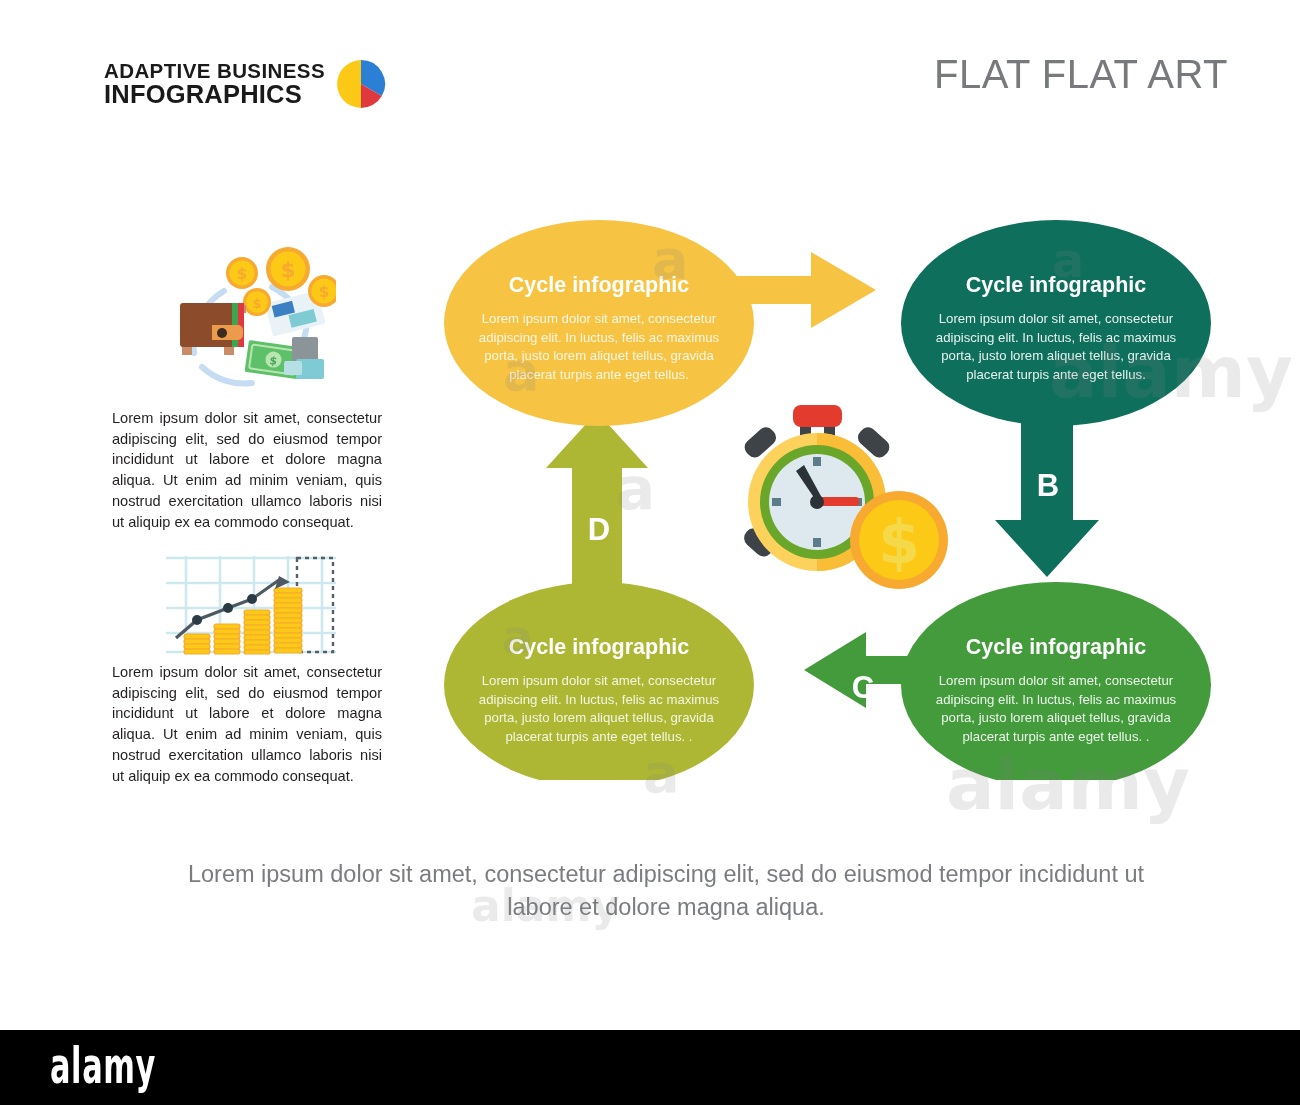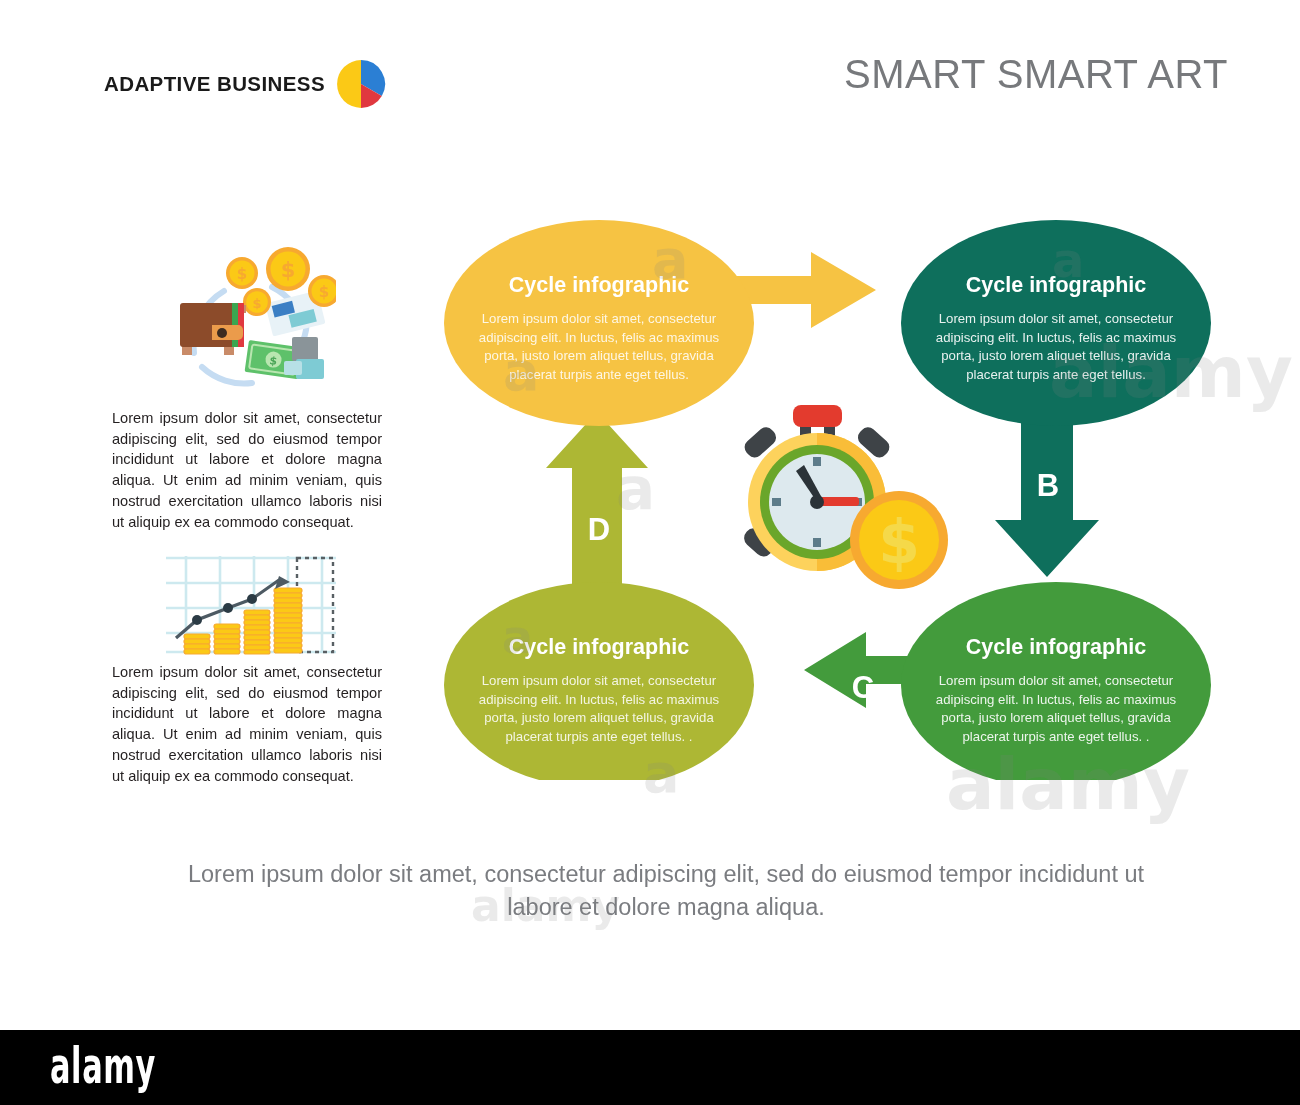--- a/index.html
+++ b/index.html
@@ -151,29 +151,30 @@
   }
 </style>
 </head>
 <body>
 
 <div id="slide">
 
   <div id="logo">
     <div id="logo-text">
       <div class="l1">ADAPTIVE BUSINESS</div>
+      <div class="l2">INFOGRAPHICS</div>
     </div>
     <svg id="logo-mark" viewBox="0 0 100 100">
       <path d="M50 50 L50 4 A46 46 0 0 1 90 73 Z" fill="#2b7fd4"></path>
       <path d="M50 50 L90 73 A46 46 0 0 1 50 96 Z" fill="#e0383f"></path>
       <path d="M50 50 L50 96 A46 46 0 1 1 50 4 Z" fill="#fbc916"></path>
     </svg>
   </div>
 
-  <div id="main-title">SMART SMART ART</div>
+  <div id="main-title">FLAT FLAT ART</div>
 
   <div class="left-block" id="left-icon-money">
     <svg width="172" height="150" viewBox="0 0 172 150">
 
       <path d="M30 110 A62 62 0 0 1 60 48" fill="none" stroke="#c5dcf2" stroke-width="6" stroke-linecap="round"></path>
       <path d="M108 44 A62 62 0 0 1 130 62" fill="none" stroke="#c5dcf2" stroke-width="6" stroke-linecap="round"></path>
       <path d="M143 76 A62 62 0 0 1 128 116" fill="none" stroke="#c5dcf2" stroke-width="6" stroke-linecap="round"></path>
       <path d="M38 124 A62 62 0 0 0 88 140" fill="none" stroke="#c5dcf2" stroke-width="6" stroke-linecap="round"></path>
 
       <g transform="rotate(-14 130 78)">

